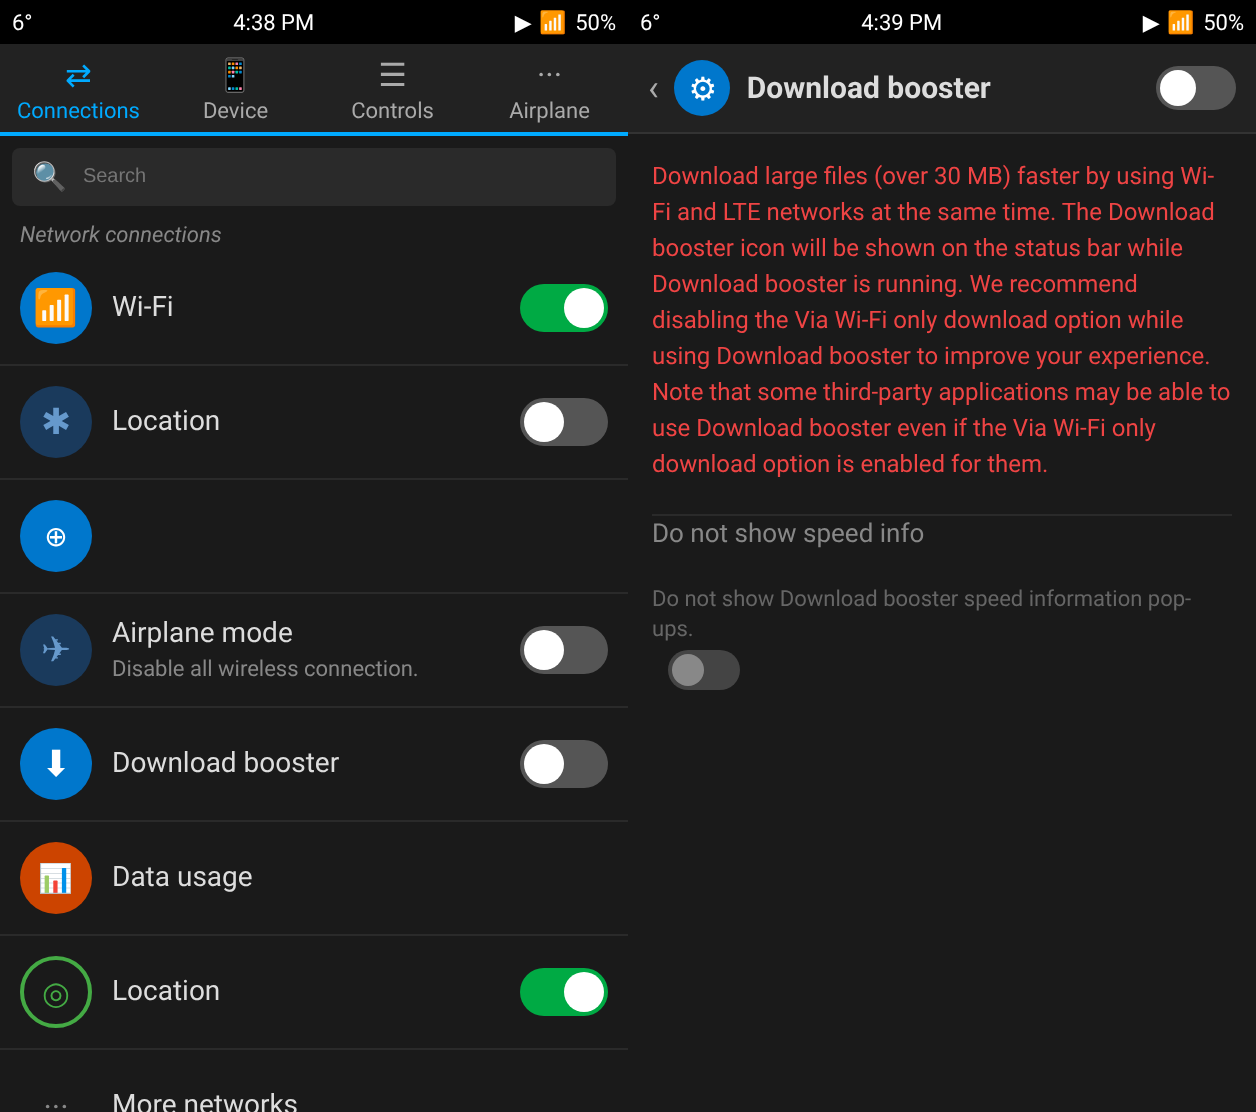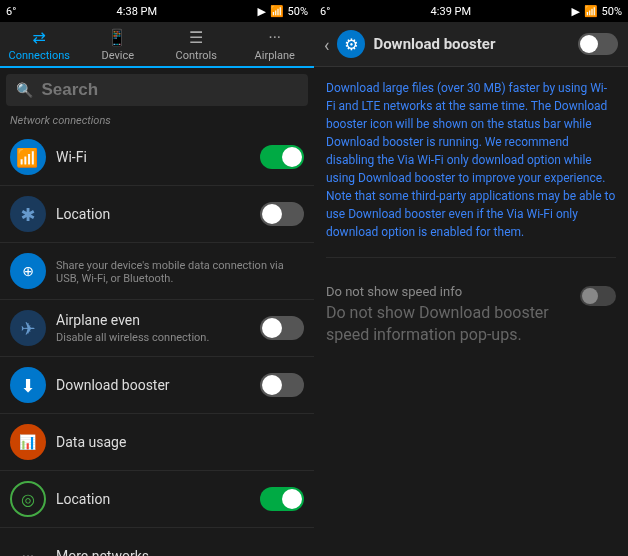--- a/index.html
+++ b/index.html
@@ -71,23 +71,22 @@
       display: flex;
       align-items: center;
       padding: 6px 10px;
       gap: 8px;
     }
     .search-bar input {
       background: transparent;
       border: none;
       outline: none;
       color: #f97316;
-      font-size: 17px;
+      font-size: 10px;
       flex: 1;
-      font-weight: bold;
     }
     .search-icon { color: #888; font-size: 14px; }
 
     
     .section-header {
       padding: 6px 10px 2px;
       font-size: 11px;
       color: #888;
       font-style: italic;
     }
@@ -187,34 +186,35 @@
     }
     .header-title { flex: 1; font-size: 15px; color: #ddd; font-weight: bold; }
 
     .right-content {
       flex: 1;
       padding: 12px 12px;
       overflow-y: auto;
     }
     .description-text {
       font-size: 12px;
-      color: #3b82f6;
+      color: #ef4444;
       line-height: 1.5;
       margin-bottom: 16px;
     }
 
     .setting-row {
       display: flex;
       align-items: flex-start;
-      padding: 26px 0;
+      padding: 2px 0;
       border-top: 1px solid #2a2a2a;
+      flex-direction: column;
     }
     .setting-row-text { flex: 1; }
     .setting-row-title { font-size: 13px; color: #888; }
-    .setting-row-subtitle { font-size: 16px; color: #666; margin-top: 3px; line-height: 1.4; }
+    .setting-row-subtitle { font-size: 11px; color: #666; margin-top: 17px; line-height: 1.4; }
     .small-toggle {
       width: 36px;
       height: 20px;
       border-radius: 10px;
       background: #444;
       position: relative;
       flex-shrink: 0;
       margin-left: 8px;
       margin-top: 2px;
     }
@@ -287,28 +287,27 @@
         <div class="item-title">Location</div>
       </div>
       <div class="toggle off">
         <div class="toggle-knob"></div>
       </div>
     </div>
 
     <div class="menu-item">
       <div class="item-icon icon-blue" style="font-size:14px;">⊕</div>
       <div class="item-text">
-        <div class="item-subtitle">Share your device's mobile data connection via USB, Wi-Fi, or Bluetooth.</div>
       </div>
     </div>
 
     <div class="menu-item">
       <div class="item-icon icon-dark-blue">✈</div>
       <div class="item-text">
-        <div class="item-title">Airplane even</div>
+        <div class="item-title">Airplane mode</div>
         <div class="item-subtitle">Disable all wireless connection.</div>
       </div>
       <div class="toggle off">
         <div class="toggle-knob"></div>
       </div>
     </div>
 
     <div class="menu-item">
       <div class="item-icon icon-blue">⬇</div>
       <div class="item-text">

